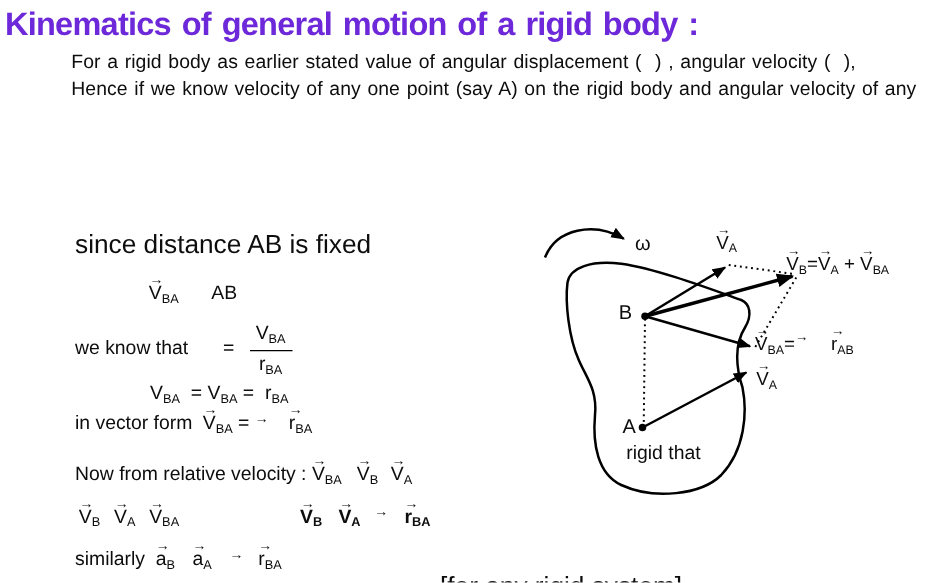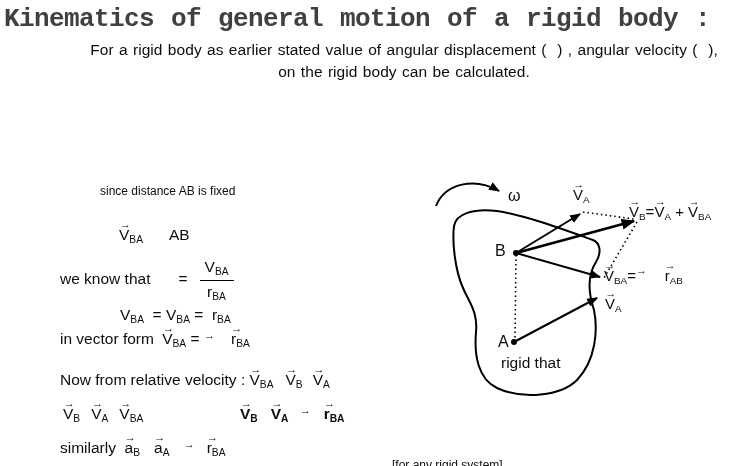--- a/index.html
+++ b/index.html
@@ -3,27 +3,27 @@
 <meta charset="utf-8">
 <style>
   html,body{margin:0;padding:0;background:#fff;}
   body{
     width:751px;height:466px;position:relative;overflow:hidden;
     font-family:"Liberation Sans","DejaVu Sans",sans-serif;color:#0d0d0d;
   }
   .abs{position:absolute;}
   .title{
     left:4px;top:4px;font-size:26px;font-weight:bold;
-    letter-spacing:-0.6px;word-spacing:2px;white-space:pre;color:#404040;font-family:Liberation Mono, monospace;
+    letter-spacing:-0.6px;word-spacing:2px;white-space:pre;color:#6d28d9;
   }
-  .para{left:57px;top:39px;width:694px;text-align:center;}
+  .para{left:57px;top:39px;width:694px;}
   .para .pline{font-size:15.5px;line-height:21.8px;white-space:pre;letter-spacing:0.05px;word-spacing:1px;}
   .mline{font-size:15.5px;white-space:pre;display:flex;align-items:flex-start;}
   .mline span{white-space:pre;}
-  .plain{font-size:12px;white-space:pre;margin-left:40px;}
+  .plain{font-size:21px;white-space:pre;}
   
   .vec{position:relative;display:inline-block;line-height:1.15;}
   .vbase{position:relative;display:inline-block;}
   .ova{position:absolute;left:0;right:-2px;top:-0.62em;text-align:center;font-size:0.72em;line-height:1;}
   .vec sub{font-size:0.66em;vertical-align:-0.3em;line-height:1;}
   .lone{font-size:0.72em;vertical-align:0.62em;line-height:1;display:inline-block;}
   .mbold{font-weight:bold;}
   .frac{display:inline-flex;flex-direction:column;align-items:center;vertical-align:middle;line-height:1.1;}
   .fn{border-bottom:1.4px solid #000;padding:2px 5px 3px 5px;}
   .fd{padding-top:2px;}
@@ -34,21 +34,21 @@
   .dlabel{position:absolute;font-size:15px;white-space:pre;}
   .dtext{position:absolute;font-size:16px;white-space:pre;}
 </style>
 </head>
 <body>
 
 <div class="abs title">Kinematics of general motion of a rigid body :</div>
 
 <div class="abs para">
   <div class="pline">For a rigid body as earlier stated value of angular displacement (  ) , angular velocity (  ),</div>
-  <div class="pline">on the rigid body can be calculated.</div>
+  <div class="pline">Hence if we know velocity of any one point (say A) on the rigid body and angular velocity of any</div>
 </div>
 
 <div class="abs plain" style="left:60px;top:184px;">since distance AB is fixed</div>
 
 <div class="abs mline" style="left:119px;top:226px;"><span class="vec"><span class="vbase">V<span class="ova">→</span></span><sub>BA</sub></span><span style="display: inline-block; width: 26px;"></span><span>AB</span></div>
 
 <div class="abs mline knowline" style="left:60px;top:254px;">
   <span>we know that</span><span style="display:inline-flex;align-items:center;"><span style="display: inline-block; width: 28px;"></span><span>=</span><span style="display: inline-block; width: 12px;"></span><span class="frac"><span class="fn"><span class="vec"><span class="vbase">V</span><sub>BA</sub></span></span><span class="fd"><span class="vec"><span class="vbase">r</span><sub>BA</sub></span></span></span></span>
 </div>
 

